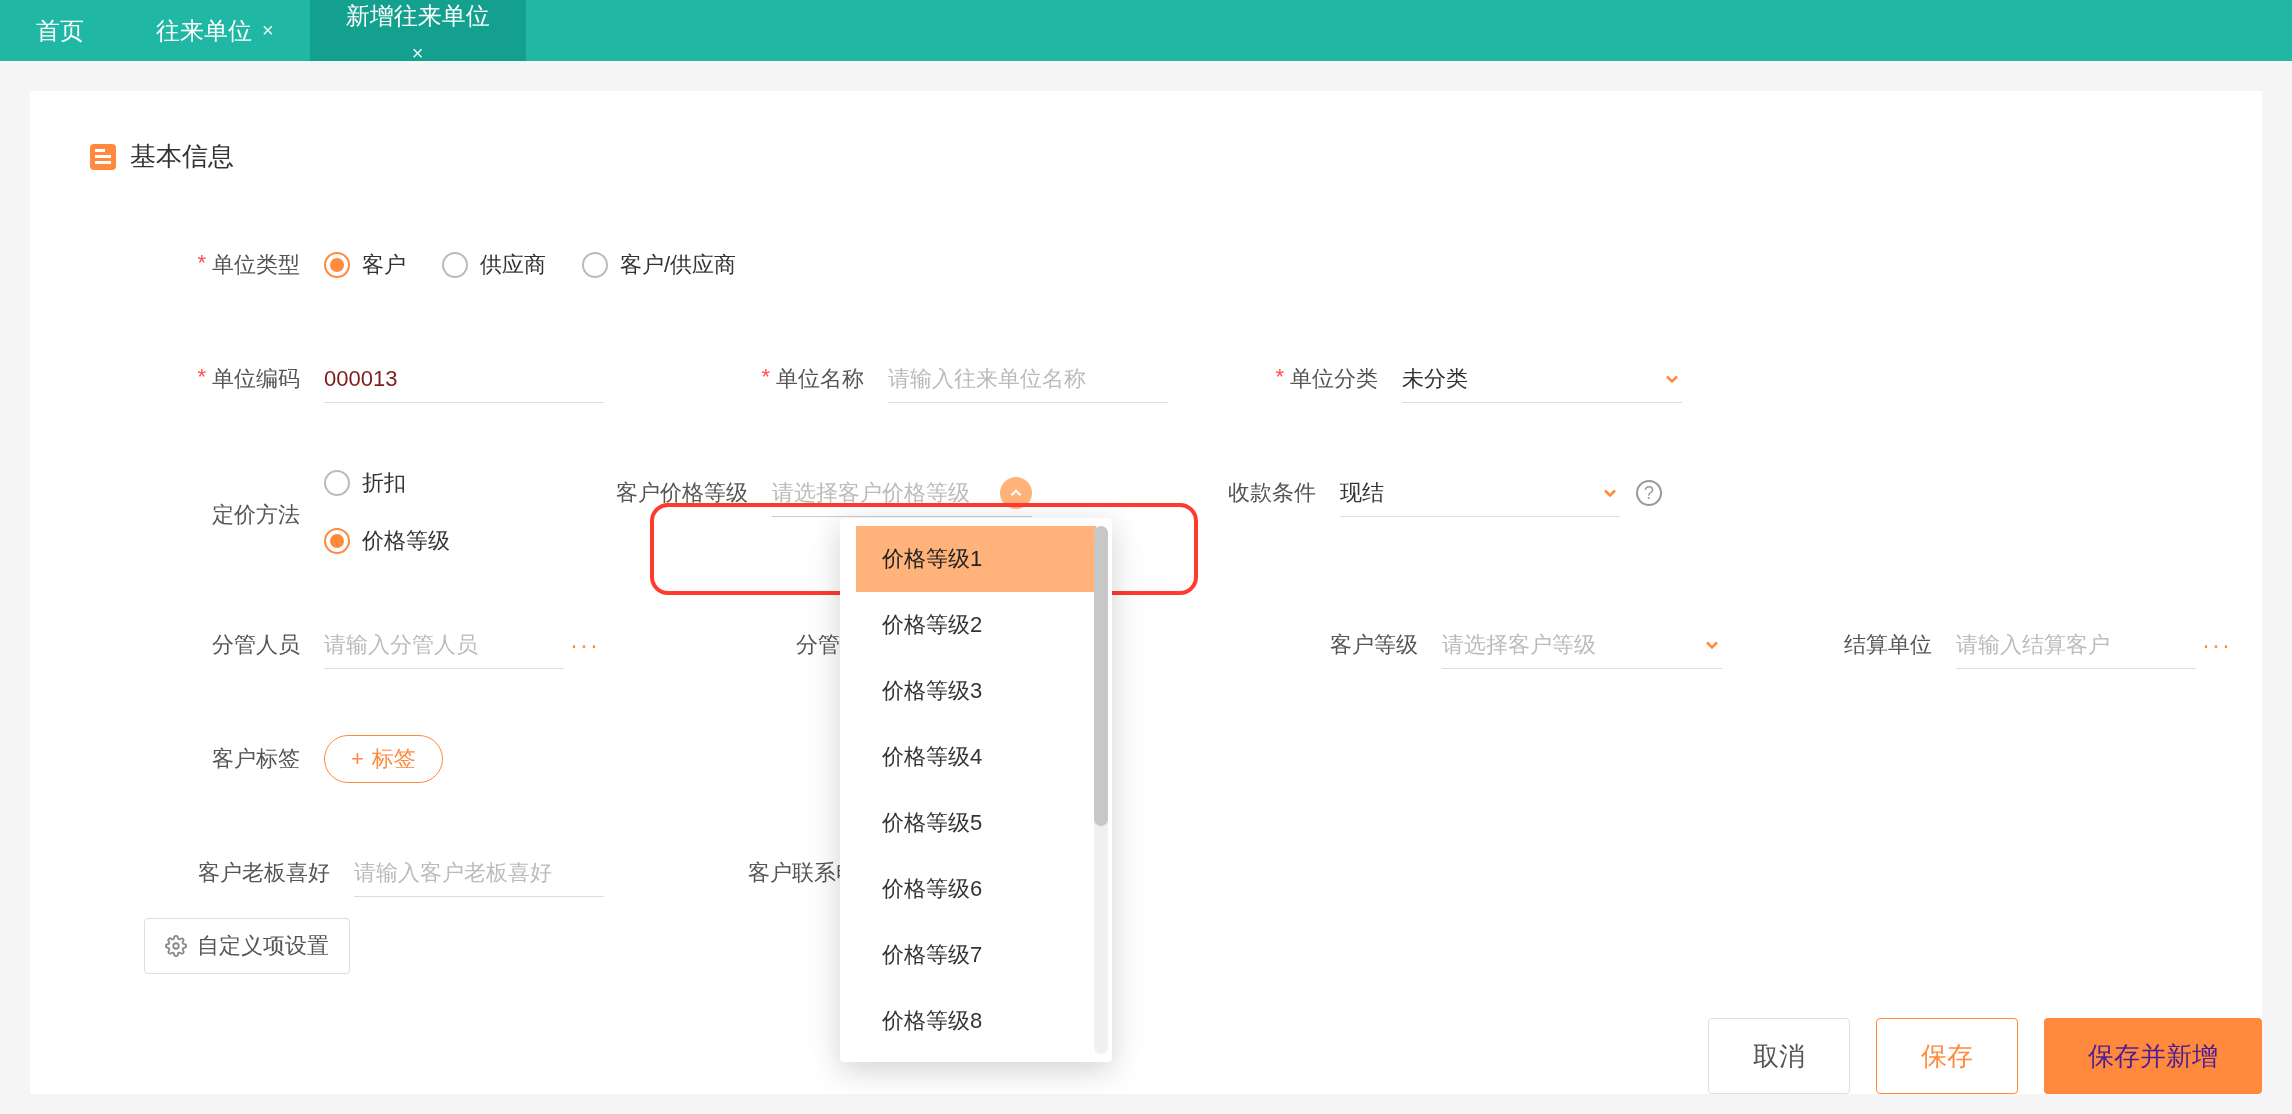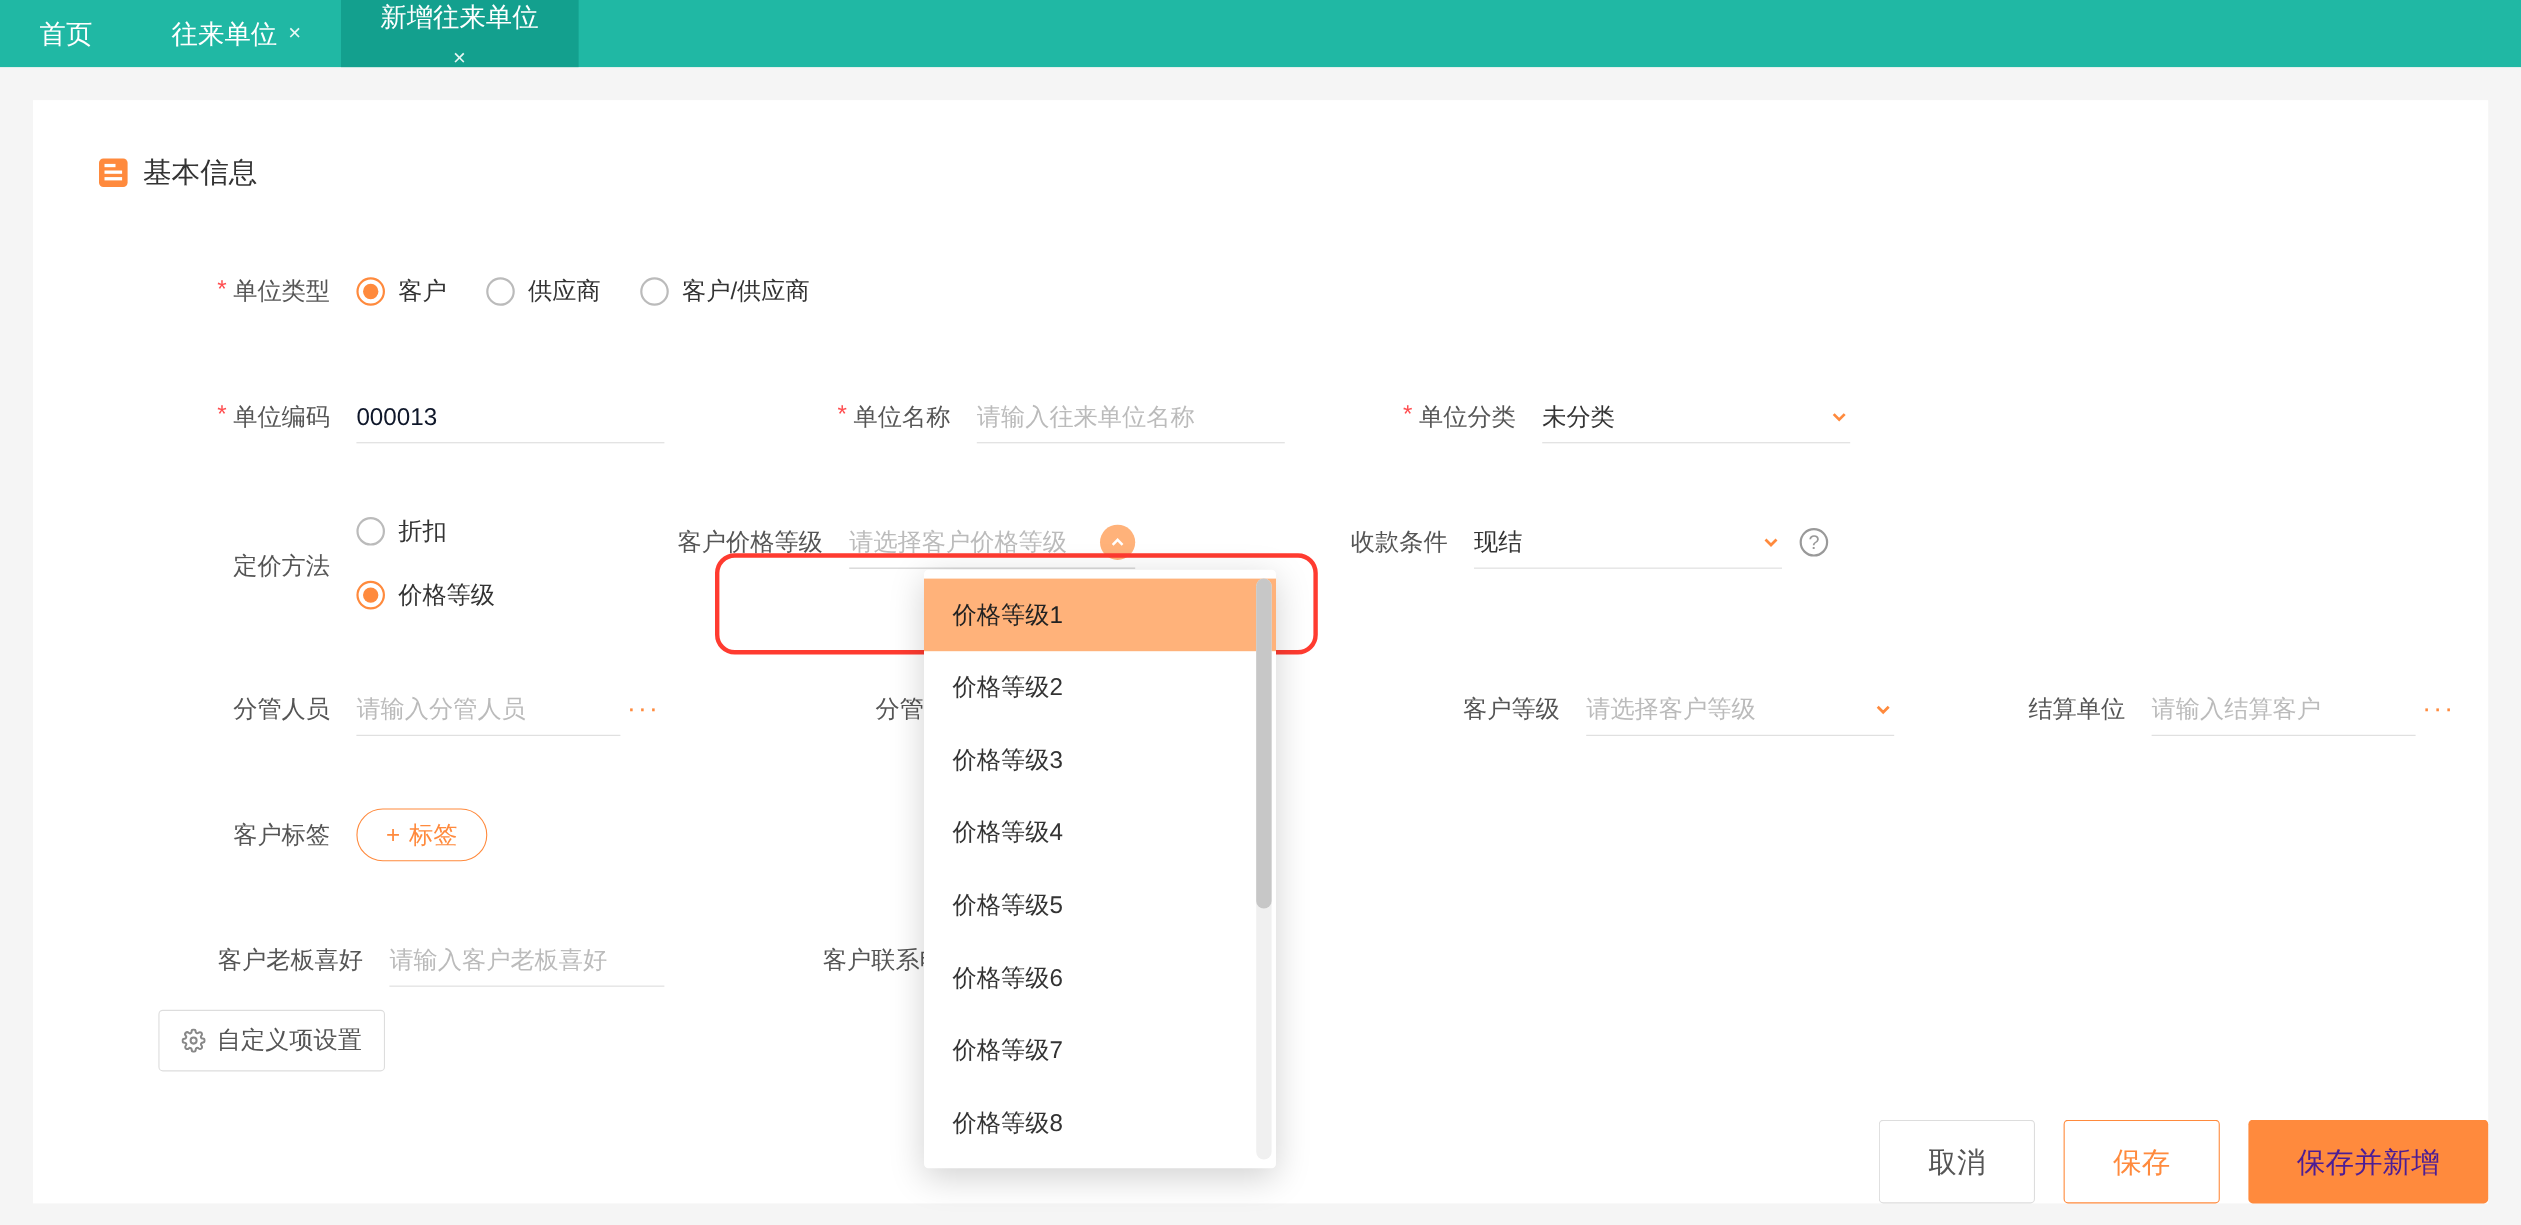--- a/index.html
+++ b/index.html
@@ -30,39 +30,39 @@
 
 
 .radio-group { display: flex; gap: 36px; align-items: center; }
 .radio-col { display: flex; flex-direction: column; gap: 28px; }
 .radio { display: flex; align-items: center; gap: 12px; font-size: 22px; color: #333; cursor: pointer; }
 .radio .circ { width: 26px; height: 26px; border: 2px solid #bbb; border-radius: 50%; display: inline-flex; align-items: center; justify-content: center; }
 .radio.checked .circ { border-color: #ff8a3d; }
 .radio.checked .circ::after { content: ""; width: 14px; height: 14px; background: #ff8a3d; border-radius: 50%; }
 
 
-.text-input { width: 280px; height: 48px; border: none; border-bottom: 1px solid #ddd; font-size: 22px; color: #0f172a; outline: none; background: transparent; }
+.text-input { width: 280px; height: 48px; border: none; border-bottom: 1px solid #ddd; font-size: 22px; color: #7f1d1d; outline: none; background: transparent; }
 .text-input::placeholder { color: #bbb; }
 .select-wrap { display: flex; align-items: center; width: 280px; border-bottom: 1px solid #ddd; height: 48px; }
 .select-wrap .sel-text { flex: 1; font-size: 22px; color: #333; }
 .select-wrap .sel-text.placeholder { color: #bbb; }
 .select-wrap .chev { width: 20px; height: 20px; color: #ff8a3d; display: flex; align-items: center; justify-content: center; }
 .chev svg { width: 20px; height: 20px; }
 .more-dots { color: #ff8a3d; font-size: 24px; margin-left: 6px; letter-spacing: 2px; cursor: pointer; }
 .help-icon { width: 26px; height: 26px; border: 2px solid #999; border-radius: 50%; display: inline-flex; align-items: center; justify-content: center; font-size: 18px; color: #999; margin-left: 16px; cursor: pointer; }
 
 
 .highlight-box { position: absolute; border: 4px solid #ff3b30; border-radius: 18px; width: 548px; height: 92px; left: 620px; top: 412px; pointer-events: none; }
 
 
 .chev-up-btn { width: 32px; height: 32px; border-radius: 50%; background: #ffb27a; display: flex; align-items: center; justify-content: center; cursor: pointer; }
 .chev-up-btn svg { width: 18px; height: 18px; color: #fff; }
 
 
-.dropdown { position: absolute; top: 518px; left: 840px; width: 320px; background: #fff; box-shadow: 0 8px 32px rgba(0,0,0,0.18); border-radius: 4px; padding: 8px 0; z-index: 50; }
+.dropdown { position: absolute; top: 518px; left: 840px; width: 272px; background: #fff; box-shadow: 0 8px 32px rgba(0,0,0,0.18); border-radius: 4px; padding: 8px 16px; z-index: 50; }
 .dd-scroll { position: absolute; right: 4px; top: 8px; bottom: 8px; width: 14px; background: #f0f0f0; border-radius: 7px; }
 .dd-thumb { position: absolute; top: 0; width: 14px; height: 300px; background: #c7c7c7; border-radius: 7px; }
 .dd-item { padding: 18px 26px; font-size: 22px; color: #333; cursor: pointer; }
 .dd-item.active { background: #ffb27a; color: #222; }
 
 
 .tag-btn { display: inline-flex; align-items: center; gap: 8px; border: 1.5px solid #ff8a3d; color: #ff8a3d; border-radius: 24px; padding: 8px 26px; font-size: 22px; cursor: pointer; }
 
 
 .custom-btn { display: inline-flex; align-items: center; gap: 10px; border: 1px solid #ddd; padding: 12px 20px; font-size: 22px; color: #555; border-radius: 4px; cursor: pointer; margin-top: 20px; margin-left: 54px; }

